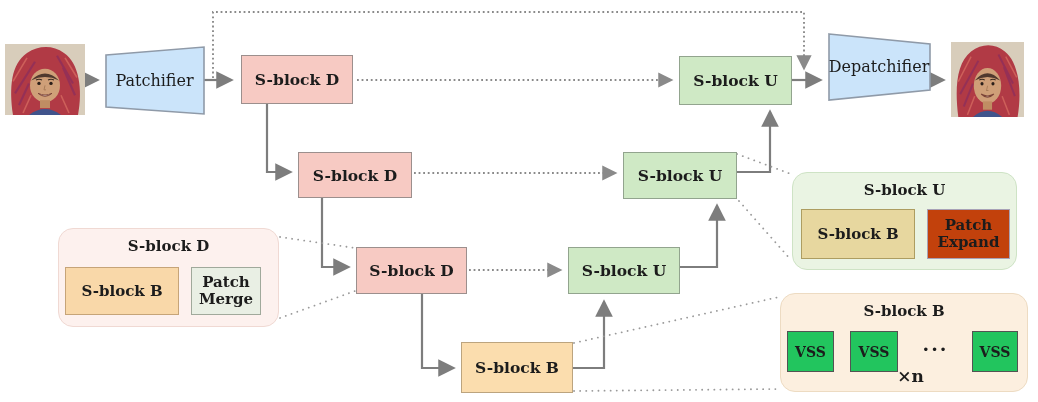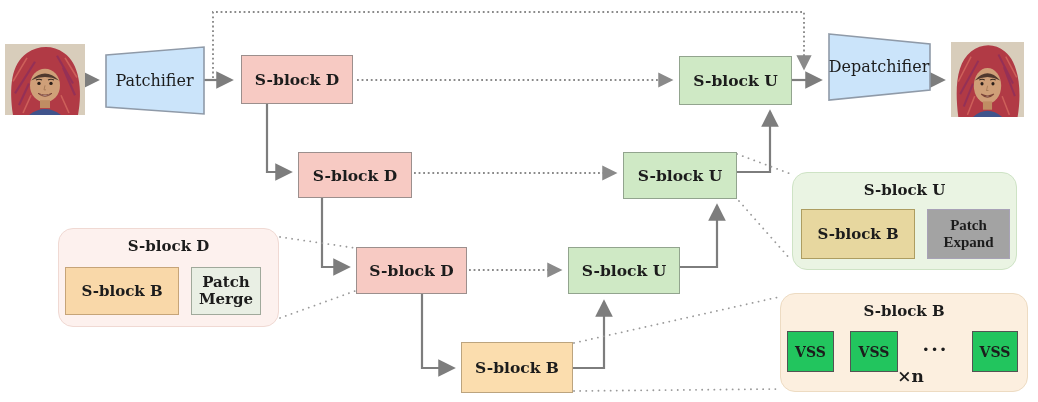--- a/index.html
+++ b/index.html
@@ -151,21 +151,21 @@
 
   <div class="callout co-d" style="left:58px;top:228px;width:221px;height:99px;">
     <div class="title">S-block D</div>
     <div class="inner-box" style="left:6px;top:38px;width:114px;height:48px;background:#f9d8a9;border-color:#c6a478;">S-block B</div>
     <div class="inner-box" style="left:132px;top:38px;width:70px;height:48px;background:#e9efe4;border-color:#a0a99b;">Patch Merge</div>
   </div>
 
   <div class="callout co-u" style="left:792px;top:172px;width:225px;height:98px;">
     <div class="title">S-block U</div>
     <div class="inner-box" style="left:8px;top:36px;width:114px;height:50px;background:#e7d79f;border-color:#ad9d61;">S-block B</div>
-    <div class="inner-box" style="left:134px;top:36px;width:83px;height:50px;background:#a3a3a3;border-color:#a8a2b7;font-family:Liberation Serif, serif;">Patch Expand</div>
+    <div class="inner-box" style="left:134px;top:36px;width:83px;height:50px;background:#c2410c;border-color:#a8a2b7;">Patch Expand</div>
   </div>
 
   <div class="callout co-b" style="left:780px;top:293px;width:248px;height:99px;">
     <div class="title">S-block B</div>
     <div class="vss" style="left:6px;top:37px;width:47px;height:41px;">VSS</div>
     <div class="vss" style="left:69px;top:37px;width:48px;height:41px;">VSS</div>
     <div class="plain-label" style="left:117px;top:44px;width:75px;font-size:19px;letter-spacing:2px;">···</div>
     <div class="vss" style="left:191px;top:37px;width:46px;height:41px;">VSS</div>
     <div class="plain-label" style="left:102px;top:72px;width:55px;font-size:17px;">×n</div>
   </div>

